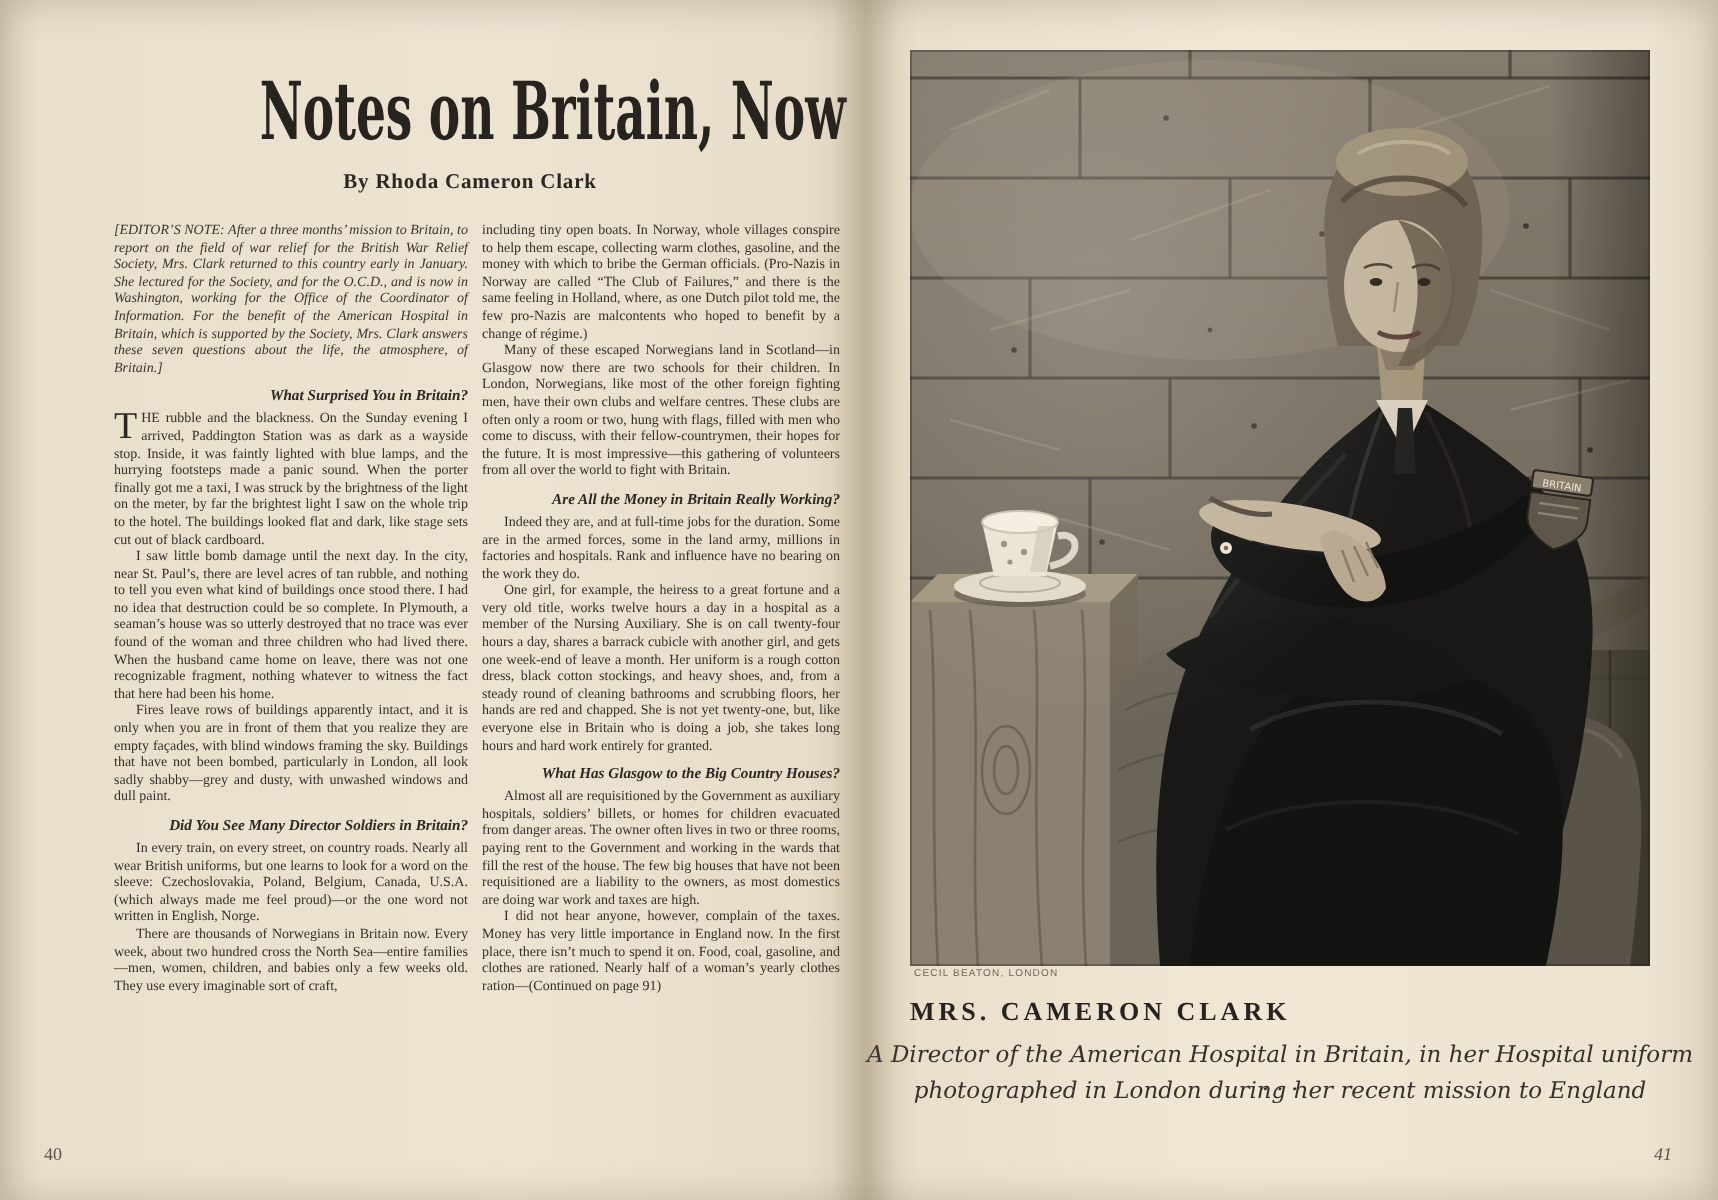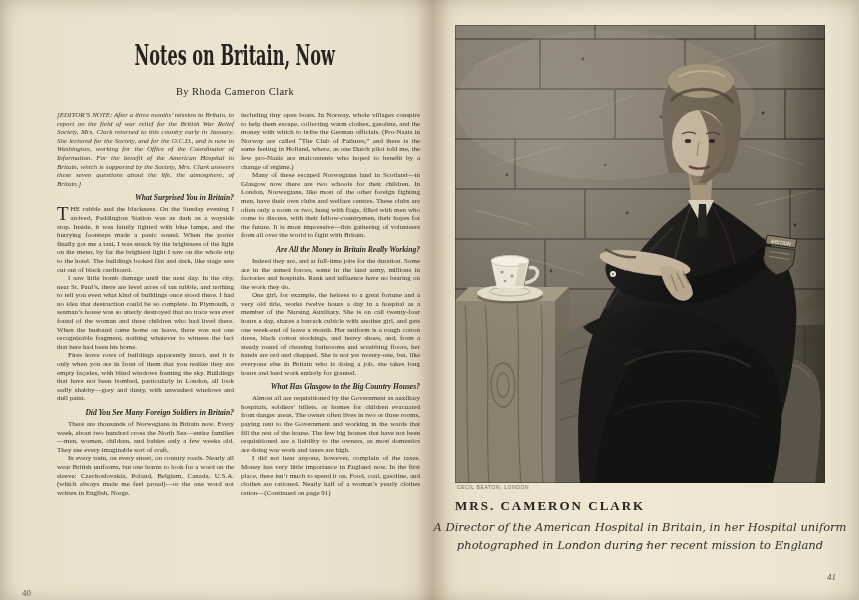--- a/index.html
+++ b/index.html
@@ -5,34 +5,34 @@
   html,body{margin:0;padding:0;}
   body{width:859px;height:600px;overflow:hidden;font-family:"Liberation Serif","DejaVu Serif",serif;}
   .spread{position:relative;width:859px;height:600px;
     background:linear-gradient(90deg,#d9cdb7 0,#e9e0cc 2.5%,#ece3d1 30%,#e7ddc9 47%,#d8cbb3 50.3%,#e9dfcb 53.5%,#f0e7d5 72%,#ece3d1 96%,#dfd4be 100%);
     box-shadow:inset 0 6px 14px rgba(110,98,76,.18), inset 0 -6px 12px rgba(110,98,76,.12);}
   .gutter{position:absolute;left:416px;top:0;width:34px;height:600px;pointer-events:none;
     background:linear-gradient(90deg,rgba(104,90,64,0) 0,rgba(104,90,64,.22) 50%,rgba(104,90,64,0) 100%);}
 
   
   .title{position:absolute;left:40px;top:36px;width:390px;text-align:center;margin:0;
-    font-family:"DejaVu Serif","Liberation Serif",serif;font-weight:bold;font-size:26px;line-height:40px;color:#27241f;}
+    font-family:"DejaVu Serif","Liberation Serif",serif;font-weight:bold;font-size:38px;line-height:40px;color:#27241f;}
   .title .squeeze{display:inline-block;transform:scaleX(.62) scaleY(1.05);transform-origin:center;white-space:nowrap;}
   .byline{position:absolute;left:40px;top:86px;width:390px;text-align:center;
-    font-weight:normal;font-size:10.5px;letter-spacing:.4px;color:#2c2823;}
+    font-weight:bold;font-size:10.5px;letter-spacing:.4px;color:#2c2823;}
   .col{position:absolute;top:111px;font-size:7px;line-height:8.6px;text-align:justify;color:#33302a;}
   .col1{left:57px;width:177px;}
   .col2{left:241px;width:179px;}
   .col p{margin:0;text-indent:11px;}
   .col p.no-indent{text-indent:0;font-family:Liberation Serif, serif;}
   .col .note{font-style:italic;color:#3a362f;margin-bottom:3px;}
   .col h3{margin:5px 0 3px;font-size:7.6px;line-height:9px;font-weight:bold;font-style:italic;text-align:right;text-indent:0;color:#2c2923;}
   .dropcap{float:left;font-size:19px;line-height:15px;padding:1px 2px 0 0;font-weight:normal;color:#2c2923;}
   .pagenum{position:absolute;font-size:9px;color:#5b554b;}
-  .pagenum.pn-left{left:22px;top:588px;}
+  .pagenum.pn-left{left:22px;top:572px;}
   .pagenum.pn-right{left:827px;top:572px;font-style:italic;}
 
   
   .photo{position:absolute;left:455px;top:25px;width:370px;height:458px;background:#6c665b;}
   .photo svg{display:block;width:370px;height:458px;}
   .credit{position:absolute;left:457px;top:484px;font-family:"Liberation Sans","DejaVu Sans",sans-serif;
     font-size:5px;letter-spacing:.6px;color:#6d675a;}
   .cap-title{position:absolute;left:455px;top:498px;width:370px;text-align:left;
     font-weight:bold;font-size:13px;letter-spacing:2px;color:#27241f;}
   .cap-line{position:absolute;left:430px;width:420px;text-align:center;font-style:italic;
@@ -48,23 +48,23 @@
   <div>
     <h1 class="title"><span class="squeeze">Notes on Britain, Now</span></h1>
     <div class="byline">By Rhoda Cameron Clark</div>
 
     <div class="col col1">
       <p class="note no-indent">[EDITOR’S NOTE: After a three months’ mission to Britain, to report on the field of war relief for the British War Relief Society, Mrs. Clark returned to this country early in January. She lectured for the Society, and for the O.C.D., and is now in Washington, working for the Office of the Coordinator of Information. For the benefit of the American Hospital in Britain, which is supported by the Society, Mrs. Clark answers these seven questions about the life, the atmosphere, of Britain.]</p>
       <h3>What Surprised You in Britain?</h3>
       <p class="no-indent"><span class="dropcap">T</span><span>HE rubble and the blackness. On the Sunday evening I arrived, Paddington Station was as dark as a wayside stop. Inside, it was faintly lighted with blue lamps, and the hurrying footsteps made a panic sound. When the porter finally got me a taxi, I was struck by the brightness of the light on the meter, by far the brightest light I saw on the whole trip to the hotel. The buildings looked flat and dark, like stage sets cut out of black cardboard.</span></p>
       <p>I saw little bomb damage until the next day. In the city, near St. Paul’s, there are level acres of tan rubble, and nothing to tell you even what kind of buildings once stood there. I had no idea that destruction could be so complete. In Plymouth, a seaman’s house was so utterly destroyed that no trace was ever found of the woman and three children who had lived there. When the husband came home on leave, there was not one recognizable fragment, nothing whatever to witness the fact that here had been his home.</p>
       <p>Fires leave rows of buildings apparently intact, and it is only when you are in front of them that you realize they are empty façades, with blind windows framing the sky. Buildings that have not been bombed, particularly in London, all look sadly shabby—grey and dusty, with unwashed windows and dull paint.</p>
-      <h3>Did You See Many Foreign Soldiers in Britain?</h3>
+      <h3>Did You See Many Director Soldiers in Britain?</h3>
+      <p>In every train, on every street, on country roads. Nearly all wear British uniforms, but one learns to look for a word on the sleeve: Czechoslovakia, Poland, Belgium, Canada, U.S.A. (which always made me feel proud)—or the one word not written in English, Norge.</p>
       <p>There are thousands of Norwegians in Britain now. Every week, about two hundred cross the North Sea—entire families—men, women, children, and babies only a few weeks old. They use every imaginable sort of craft,</p>
-      <p>In every train, on every street, on country roads. Nearly all wear British uniforms, but one learns to look for a word on the sleeve: Czechoslovakia, Poland, Belgium, Canada, U.S.A. (which always made me feel proud)—or the one word not written in English, Norge.</p>
     </div>
 
     <div class="col col2">
       <p class="no-indent">including tiny open boats. In Norway, whole villages conspire to help them escape, collecting warm clothes, gasoline, and the money with which to bribe the German officials. (Pro-Nazis in Norway are called “The Club of Failures,” and there is the same feeling in Holland, where, as one Dutch pilot told me, the few pro-Nazis are malcontents who hoped to benefit by a change of régime.)</p>
       <p>Many of these escaped Norwegians land in Scotland—in Glasgow now there are two schools for their children. In London, Norwegians, like most of the other foreign fighting men, have their own clubs and welfare centres. These clubs are often only a room or two, hung with flags, filled with men who come to discuss, with their fellow-countrymen, their hopes for the future. It is most impressive—this gathering of volunteers from all over the world to fight with Britain.</p>
       <h3>Are All the Money in Britain Really Working?</h3>
       <p>Indeed they are, and at full-time jobs for the duration. Some are in the armed forces, some in the land army, millions in factories and hospitals. Rank and influence have no bearing on the work they do.</p>
       <p>One girl, for example, the heiress to a great fortune and a very old title, works twelve hours a day in a hospital as a member of the Nursing Auxiliary. She is on call twenty-four hours a day, shares a barrack cubicle with another girl, and gets one week-end of leave a month. Her uniform is a rough cotton dress, black cotton stockings, and heavy shoes, and, from a steady round of cleaning bathrooms and scrubbing floors, her hands are red and chapped. She is not yet twenty-one, but, like everyone else in Britain who is doing a job, she takes long hours and hard work entirely for granted.</p>
       <h3>What Has Glasgow to the Big Country Houses?</h3>
       <p>Almost all are requisitioned by the Government as auxiliary hospitals, soldiers’ billets, or homes for children evacuated from danger areas. The owner often lives in two or three rooms, paying rent to the Government and working in the wards that fill the rest of the house. The few big houses that have not been requisitioned are a liability to the owners, as most domestics are doing war work and taxes are high.</p>

